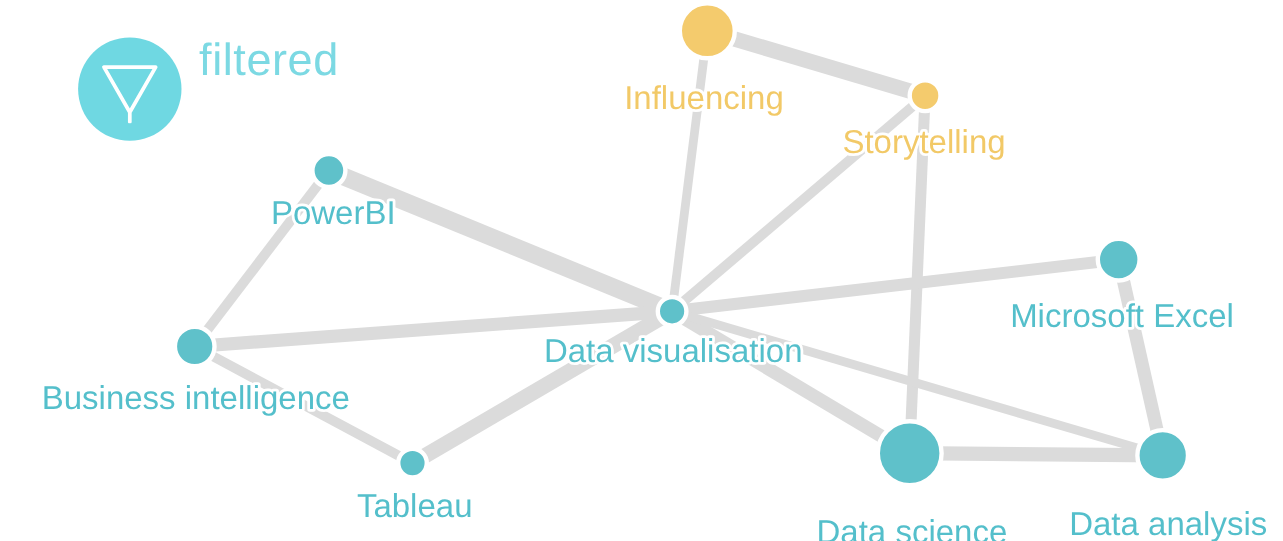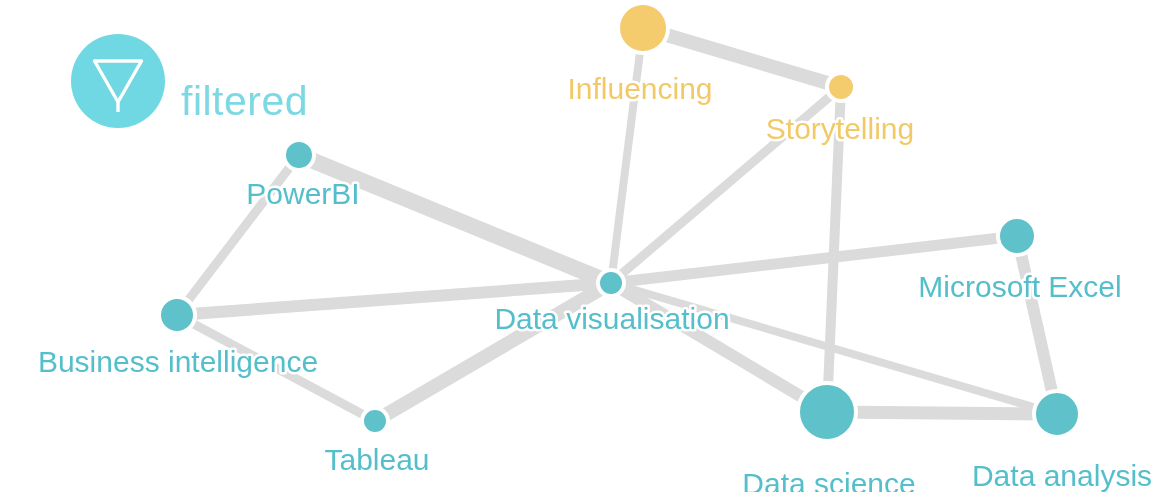--- a/index.html
+++ b/index.html
@@ -20,21 +20,21 @@
   .graph-svg {
     position: absolute;
     left: 0;
     top: 0;
   }
   .logo {
     position: absolute;
     left: 71px;
     top: 34px;
     display: flex;
-    align-items: flex-end;
+    align-items: flex-start;
     gap: 16px;
     z-index: 5;
   }
   .logo-circle {
     width: 94px;
     height: 94px;
     border-radius: 50%;
     display: flex;
     align-items: center;
     justify-content: center;

